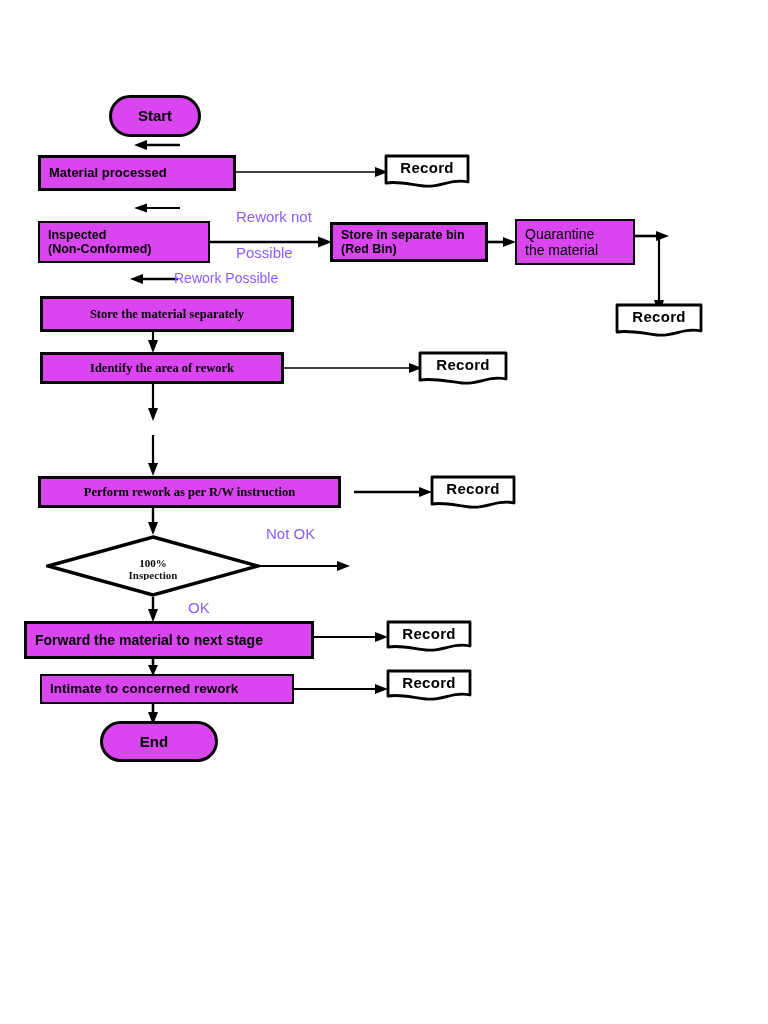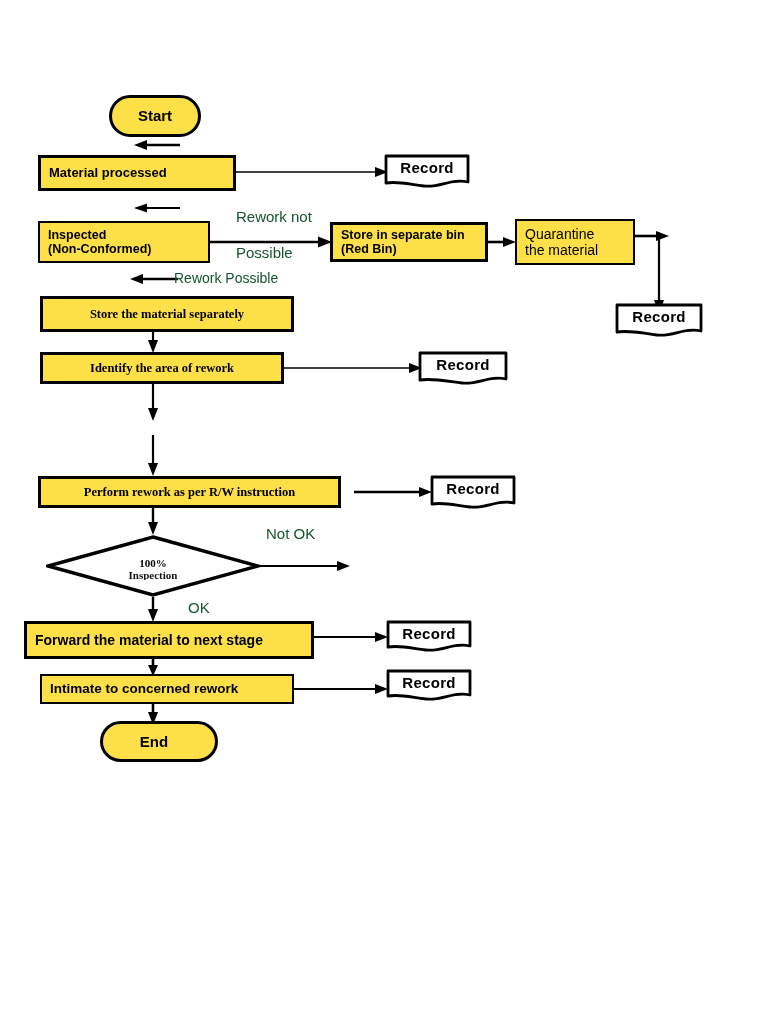--- a/index.html
+++ b/index.html
@@ -17,21 +17,21 @@
     width: 768px;
     height: 1024px;
     background: #ffffff;
     overflow: hidden;
   }
   .node {
     position: absolute;
     box-sizing: border-box;
     display: flex;
     align-items: center;
-    background: #fde047;
+    background: #d946ef;
   }
   
   .proc {
     border: 3px solid #000000;
     padding: 0 8px;
   }
   .proc.thin { border-width: 2px; }
   .lbl {
     display: block;
     line-height: 1.15;
@@ -90,21 +90,21 @@
 
   
   .conn { position: absolute; }
   .conn svg { display: block; overflow: visible; }
 
   
   .edgelabel {
     position: absolute;
     font-family: "Liberation Sans", sans-serif;
     font-weight: normal;
-    color: #14532d;
+    color: #8b5cf6;
     white-space: nowrap;
   }
 </style>
 </head>
 <body>
 
 <div id="canvas">
 
   <div class="node terminator center" style="left:109px; top:95px; width:92px; height:42px;">
     <span class="lbl sans-bold" style="font-size:15px; width:100%; padding-right:18px;">Start</span>

